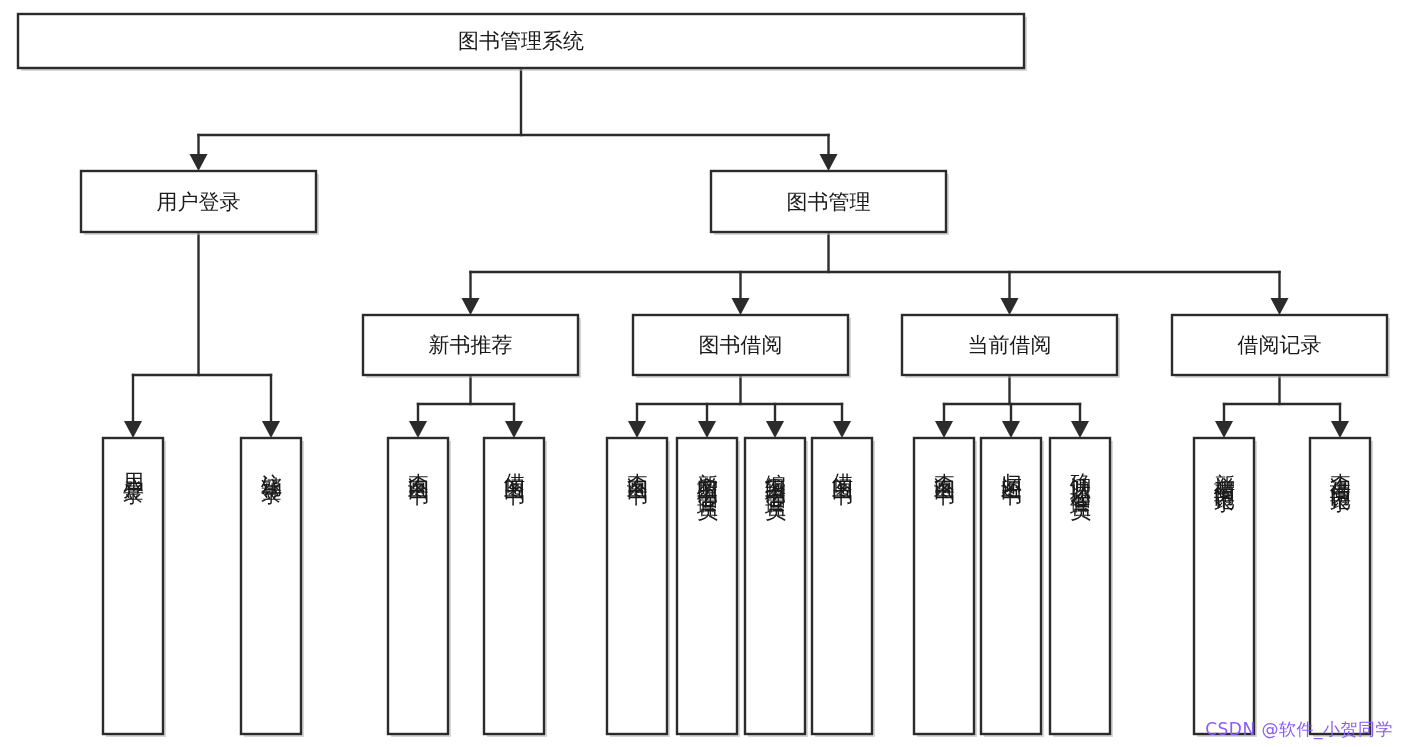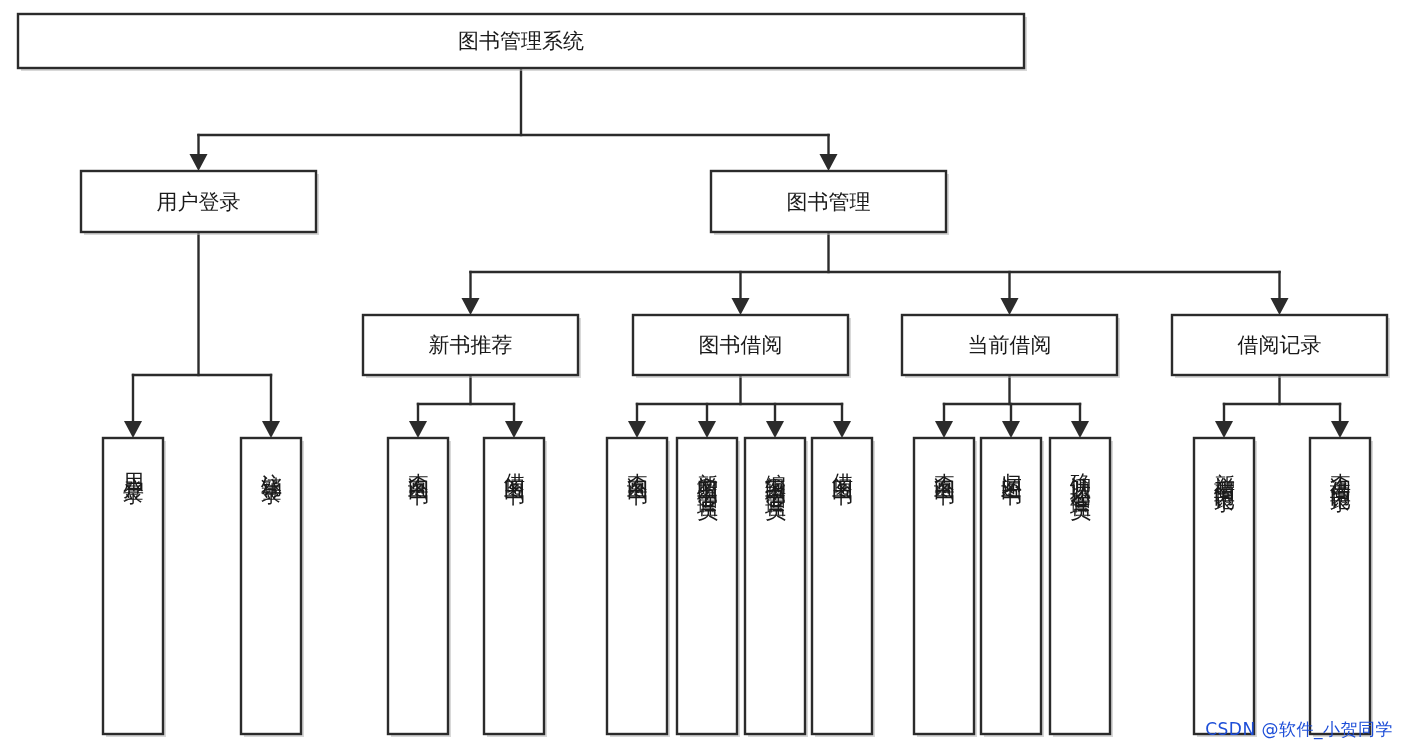--- a/index.html
+++ b/index.html
@@ -62,21 +62,21 @@
     letter-spacing: 4px;
     color: #1a1a1a;
     white-space: nowrap;
   }
   .watermark {
     position: absolute;
     right: 12px;
     bottom: 6px;
     font-family: "DejaVu Sans", "Liberation Sans", sans-serif;
     font-size: 17px;
-    color: #1d4ed8;
+    color: #8b5cf6;
     letter-spacing: 0.5px;
     white-space: nowrap;
   }
 </style>
 </head>
 <body>
 
 <div id="diagram-root">
 
   <svg id="diagram-svg" width="1405" height="747" viewBox="0 0 1405 747" xmlns="http://www.w3.org/2000/svg">

